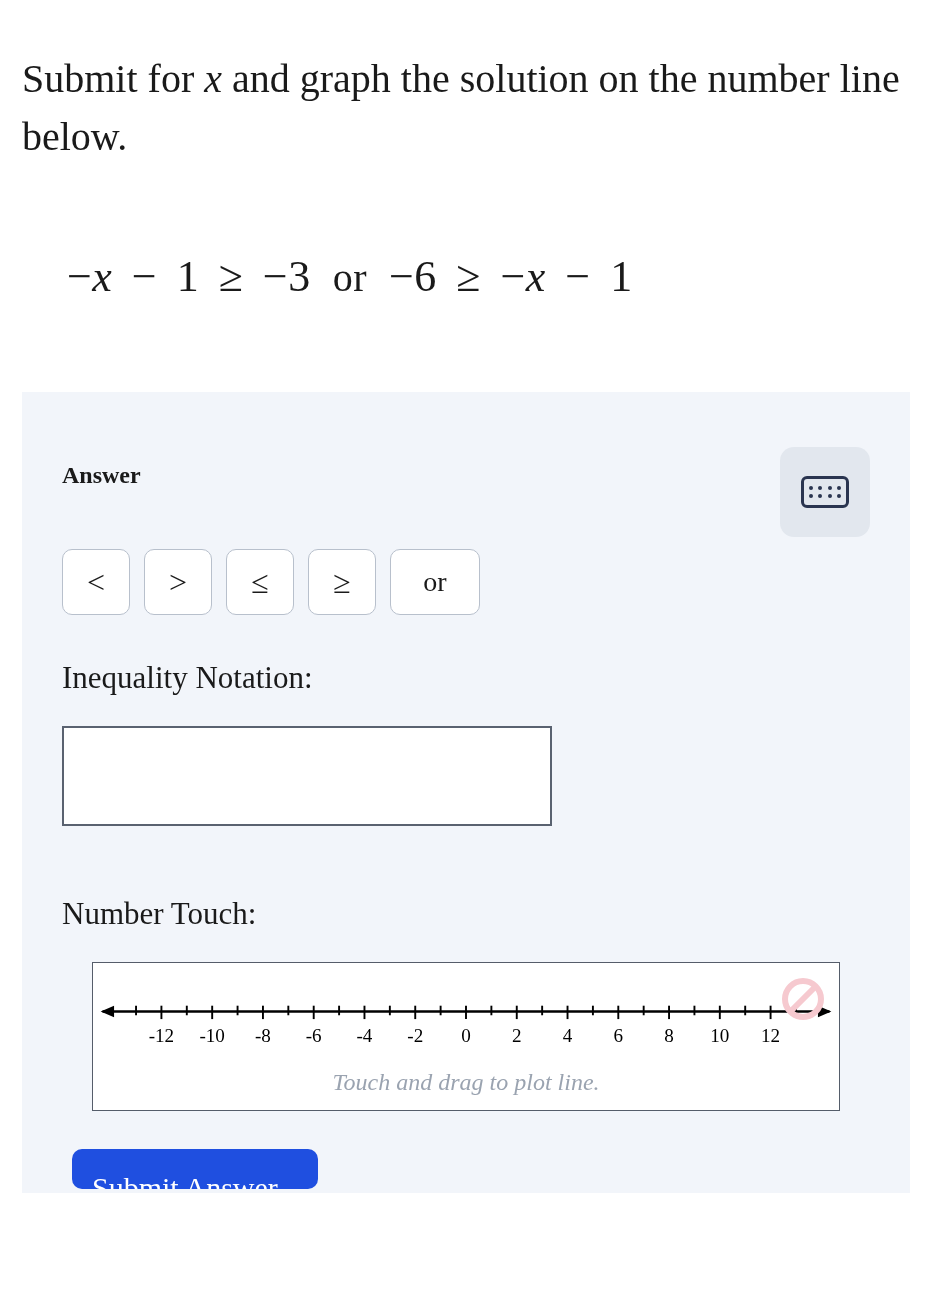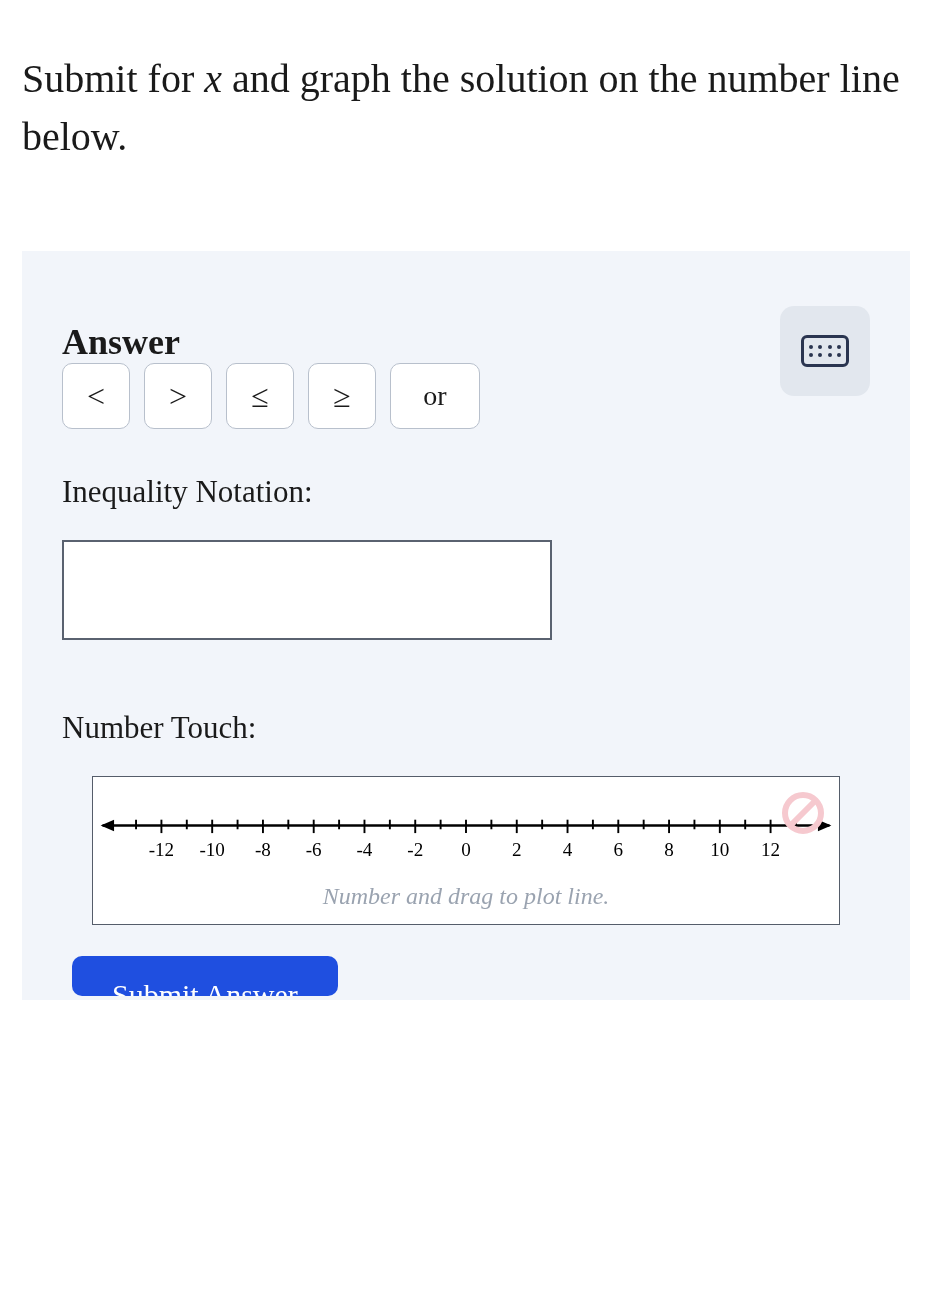--- a/index.html
+++ b/index.html
@@ -32,22 +32,23 @@
   }
   .equation .math-x { font-style: italic; }
   .equation .op { margin: 0 8px; }
   .equation .or { font-size: 40px; font-style: normal; margin: 0 22px; }
   .answer-panel {
     background: #f2f5fa;
     padding: 70px 40px 0 40px;
     position: relative;
   }
   .answer-heading {
-    font-size: 36px;
+    font-size: 24px;
     font-weight: bold;
+    margin-bottom: 60px;
   }
   .keyboard-btn {
     position: absolute;
     top: 55px;
     right: 40px;
     width: 90px;
     height: 90px;
     background: #e2e7ee;
     border-radius: 14px;
     display: flex;
@@ -103,21 +104,21 @@
     padding: 10px 16px;
     font-family: 'Times New Roman', serif;
     margin-bottom: 70px;
     display: block;
   }
   .numberline-wrap {
     background: #fff;
     border: 1.5px solid #555d6a;
     padding: 18px 0 14px 0;
     position: relative;
-    margin: 1px 30px;
+    margin: 8px 30px;
   }
   .clear-icon {
     position: absolute;
     top: 14px;
     right: 14px;
     width: 44px;
     height: 44px;
     display: flex;
     align-items: center;
     justify-content: center;
@@ -132,39 +133,42 @@
     font-size: 24px;
     color: #9aa3b0;
     font-style: italic;
     margin-top: 8px;
   }
   .submit-btn {
     display: inline-block;
     background: #1f4fe0;
     color: #fff;
     font-size: 30px;
-    padding: 22px 40px 0 40px;
+    padding: 22px 40px 0 20px;
     border-radius: 10px;
     margin-top: 30px;
     margin-left: 10px;
     height: 40px;
     overflow: hidden;
     font-family: Georgia, serif;
     cursor: pointer;
   }
 </style>
 </head>
 <body>
 
 <div class="container">
 
   <div class="problem-statement">
     <span>Submit for </span><span class="math-x">x</span><span> and graph the solution on the number line below.</span>
   </div>
 
+  <div class="equation">
+    −<span class="math-x">x</span> <span class="op">−</span> 1 <span class="op">≥</span> −3<span class="or">or</span>−6 <span class="op">≥</span> −<span class="math-x">x</span> <span class="op">−</span> 1
+  </div>
 
   <div class="answer-panel">
 
     <div class="answer-heading">Answer</div>
 
     <div class="keyboard-btn">
       <div class="keyboard-icon">
         <div class="dots">
             <div class="dot"></div>
             <div class="dot"></div>
@@ -243,20 +247,20 @@
               <line x1="628.8461538461538" x2="628.8461538461538" y1="24" y2="34" stroke="#000" stroke-width="2"></line>
               <line x1="655.3846153846154" x2="655.3846153846154" y1="24" y2="38" stroke="#000" stroke-width="2"></line>
               <text x="655.3846153846154" y="62">10</text>
               <line x1="681.9230769230769" x2="681.9230769230769" y1="24" y2="34" stroke="#000" stroke-width="2"></line>
               <line x1="708.4615384615385" x2="708.4615384615385" y1="24" y2="38" stroke="#000" stroke-width="2"></line>
               <text x="708.4615384615385" y="62">12</text>
               <line x1="735" x2="735" y1="24" y2="34" stroke="#000" stroke-width="2"></line>
             </g>
         </g>
       </svg>
-      <div class="numberline-hint">Number and drag to plot line.</div>
+      <div class="numberline-hint">Touch and drag to plot line.</div>
     </div>
 
     <div class="submit-btn">Submit Answer</div>
 
   </div>
 
 </div>
 
 </body></html>

